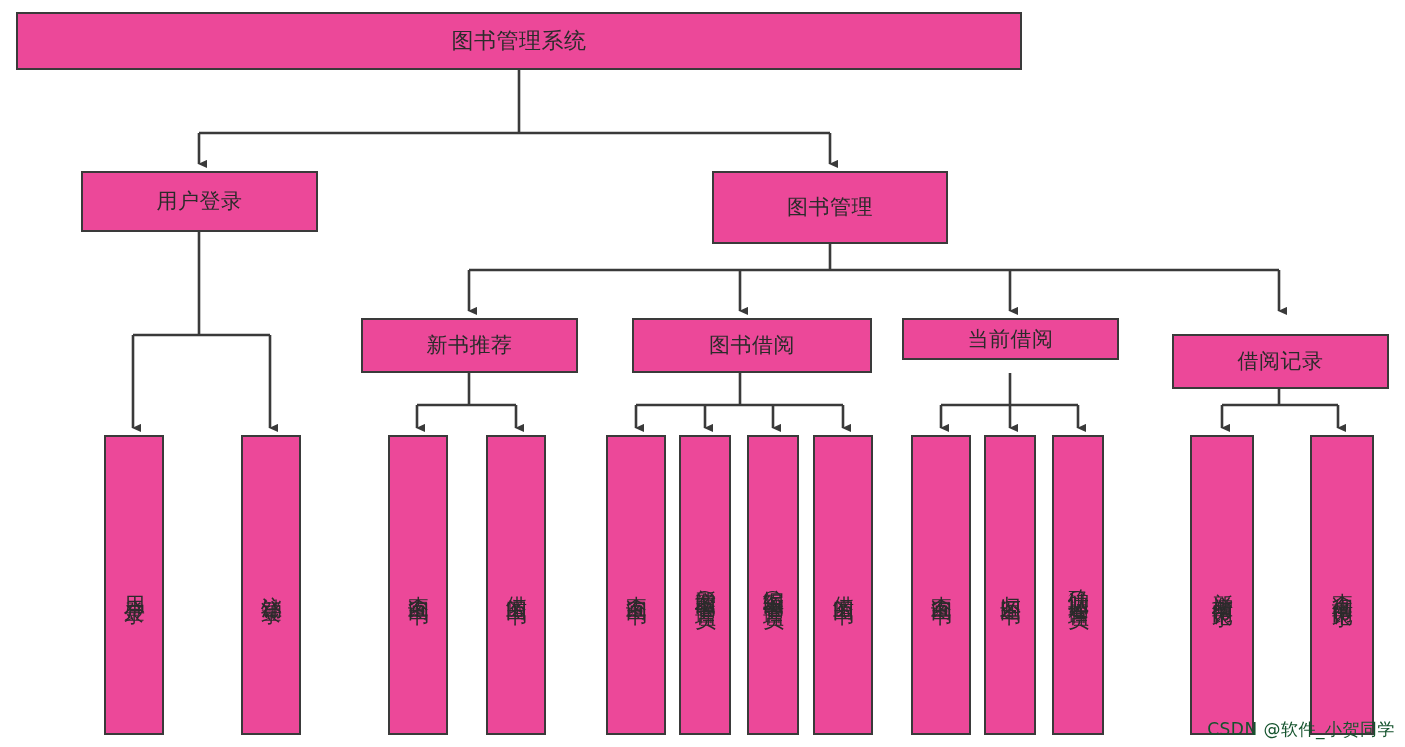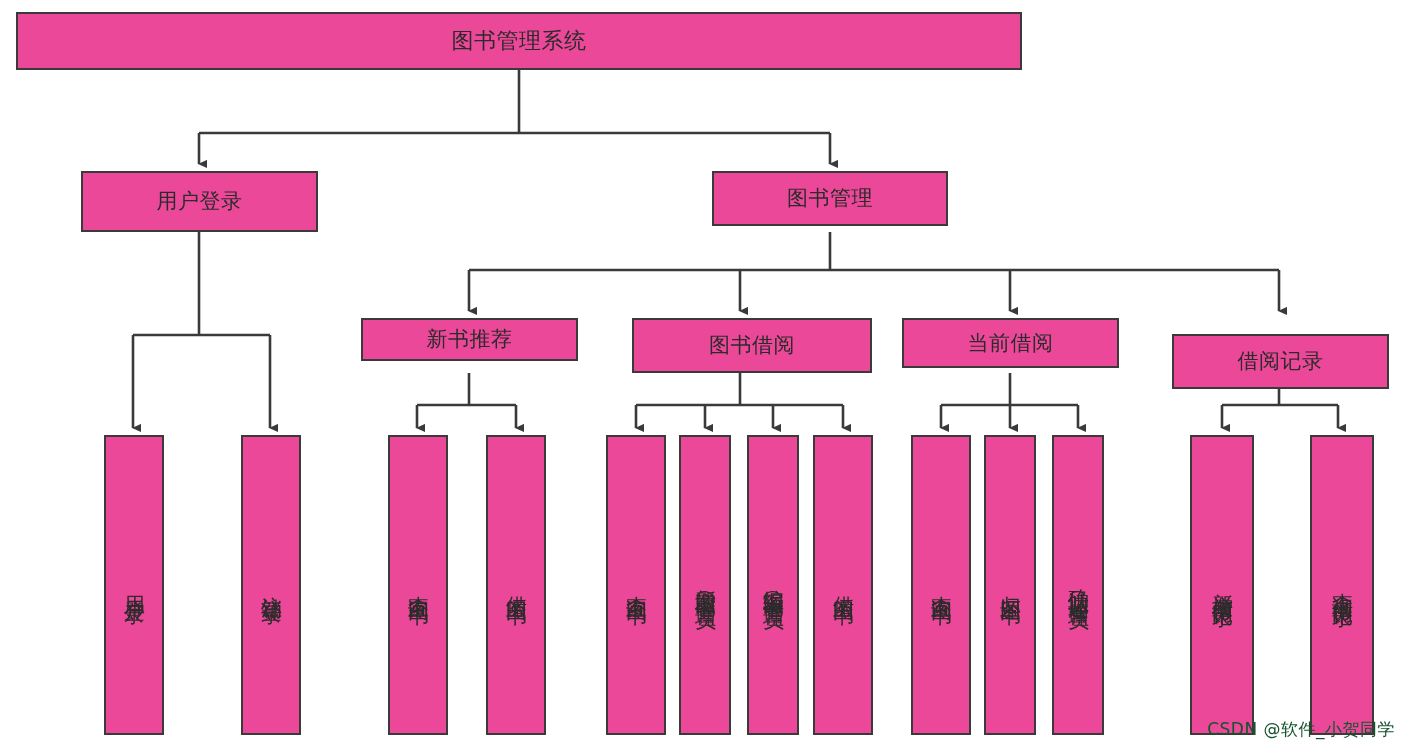--- a/index.html
+++ b/index.html
@@ -129,31 +129,31 @@
     </g>
   </svg>
 
   <div class="node horiz root" style="left:16px; top:12px; width:1006px; height:58px;">
     <span class="node-label">图书管理系统</span>
   </div>
 
   <div class="node horiz" style="left:81px; top:171px; width:237px; height:61px;">
     <span class="node-label">用户登录</span>
   </div>
-  <div class="node horiz" style="left:712px; top:171px; width:236px; height:55px;">
+  <div class="node horiz" style="left:712px; top:171px; width:236px; height:73px;">
     <span class="node-label">图书管理</span>
   </div>
 
-  <div class="node horiz" style="left:361px; top:318px; width:217px; height:43px;">
+  <div class="node horiz" style="left:361px; top:318px; width:217px; height:55px;">
     <span class="node-label">新书推荐</span>
   </div>
   <div class="node horiz" style="left:632px; top:318px; width:240px; height:55px;">
     <span class="node-label">图书借阅</span>
   </div>
-  <div class="node horiz" style="left:902px; top:318px; width:217px; height:50px;">
+  <div class="node horiz" style="left:902px; top:318px; width:217px; height:42px;">
     <span class="node-label">当前借阅</span>
   </div>
   <div class="node horiz" style="left:1172px; top:334px; width:217px; height:55px;">
     <span class="node-label">借阅记录</span>
   </div>
 
   <div class="node vert" style="left:104px; top:435px; width:60px; height:300px;">
     <span class="node-label">用户登录</span>
   </div>
   <div class="node vert" style="left:241px; top:435px; width:60px; height:300px;">

